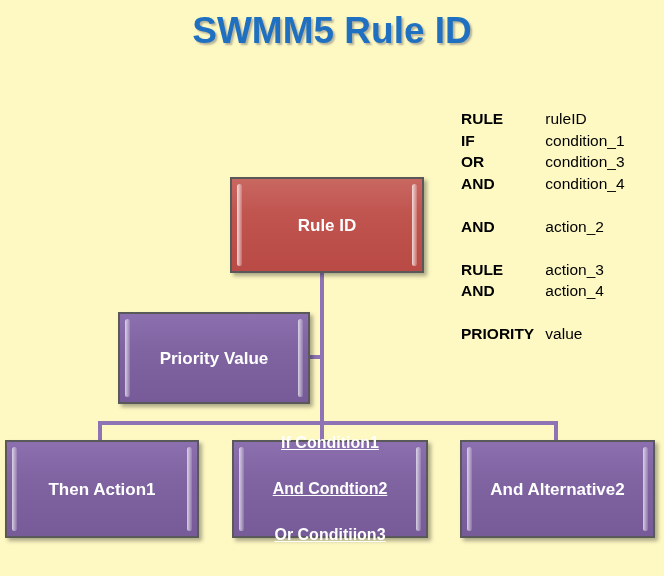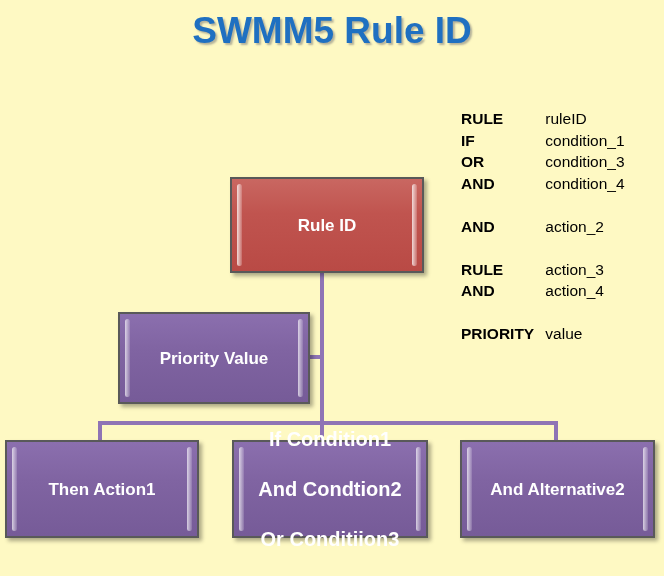--- a/index.html
+++ b/index.html
@@ -86,21 +86,21 @@
   .box .lines {
     position: relative;
     z-index: 2;
     line-height: 1.0;
     padding: 0 12px;
   }
   .box .lines .ln { display: block; }
 
   .box.f20 .lines { font-size: 17px; text-align: center; }
   .box.f20 .lines .ln + .ln { margin-top: 17px; }
-  .box.f17 .lines { font-size: 20px; }
+  .box.f17 .lines { font-size: 16px; text-decoration: underline; }
   .box.f17 .lines .ln + .ln { margin-top: 30px; }
   .box.single .lines { font-size: 17px; }
 
   
   #syntax {
     position: absolute;
     left: 461px;
     top: 108px;
     font-size: 15.5px;
     color: #000000;

